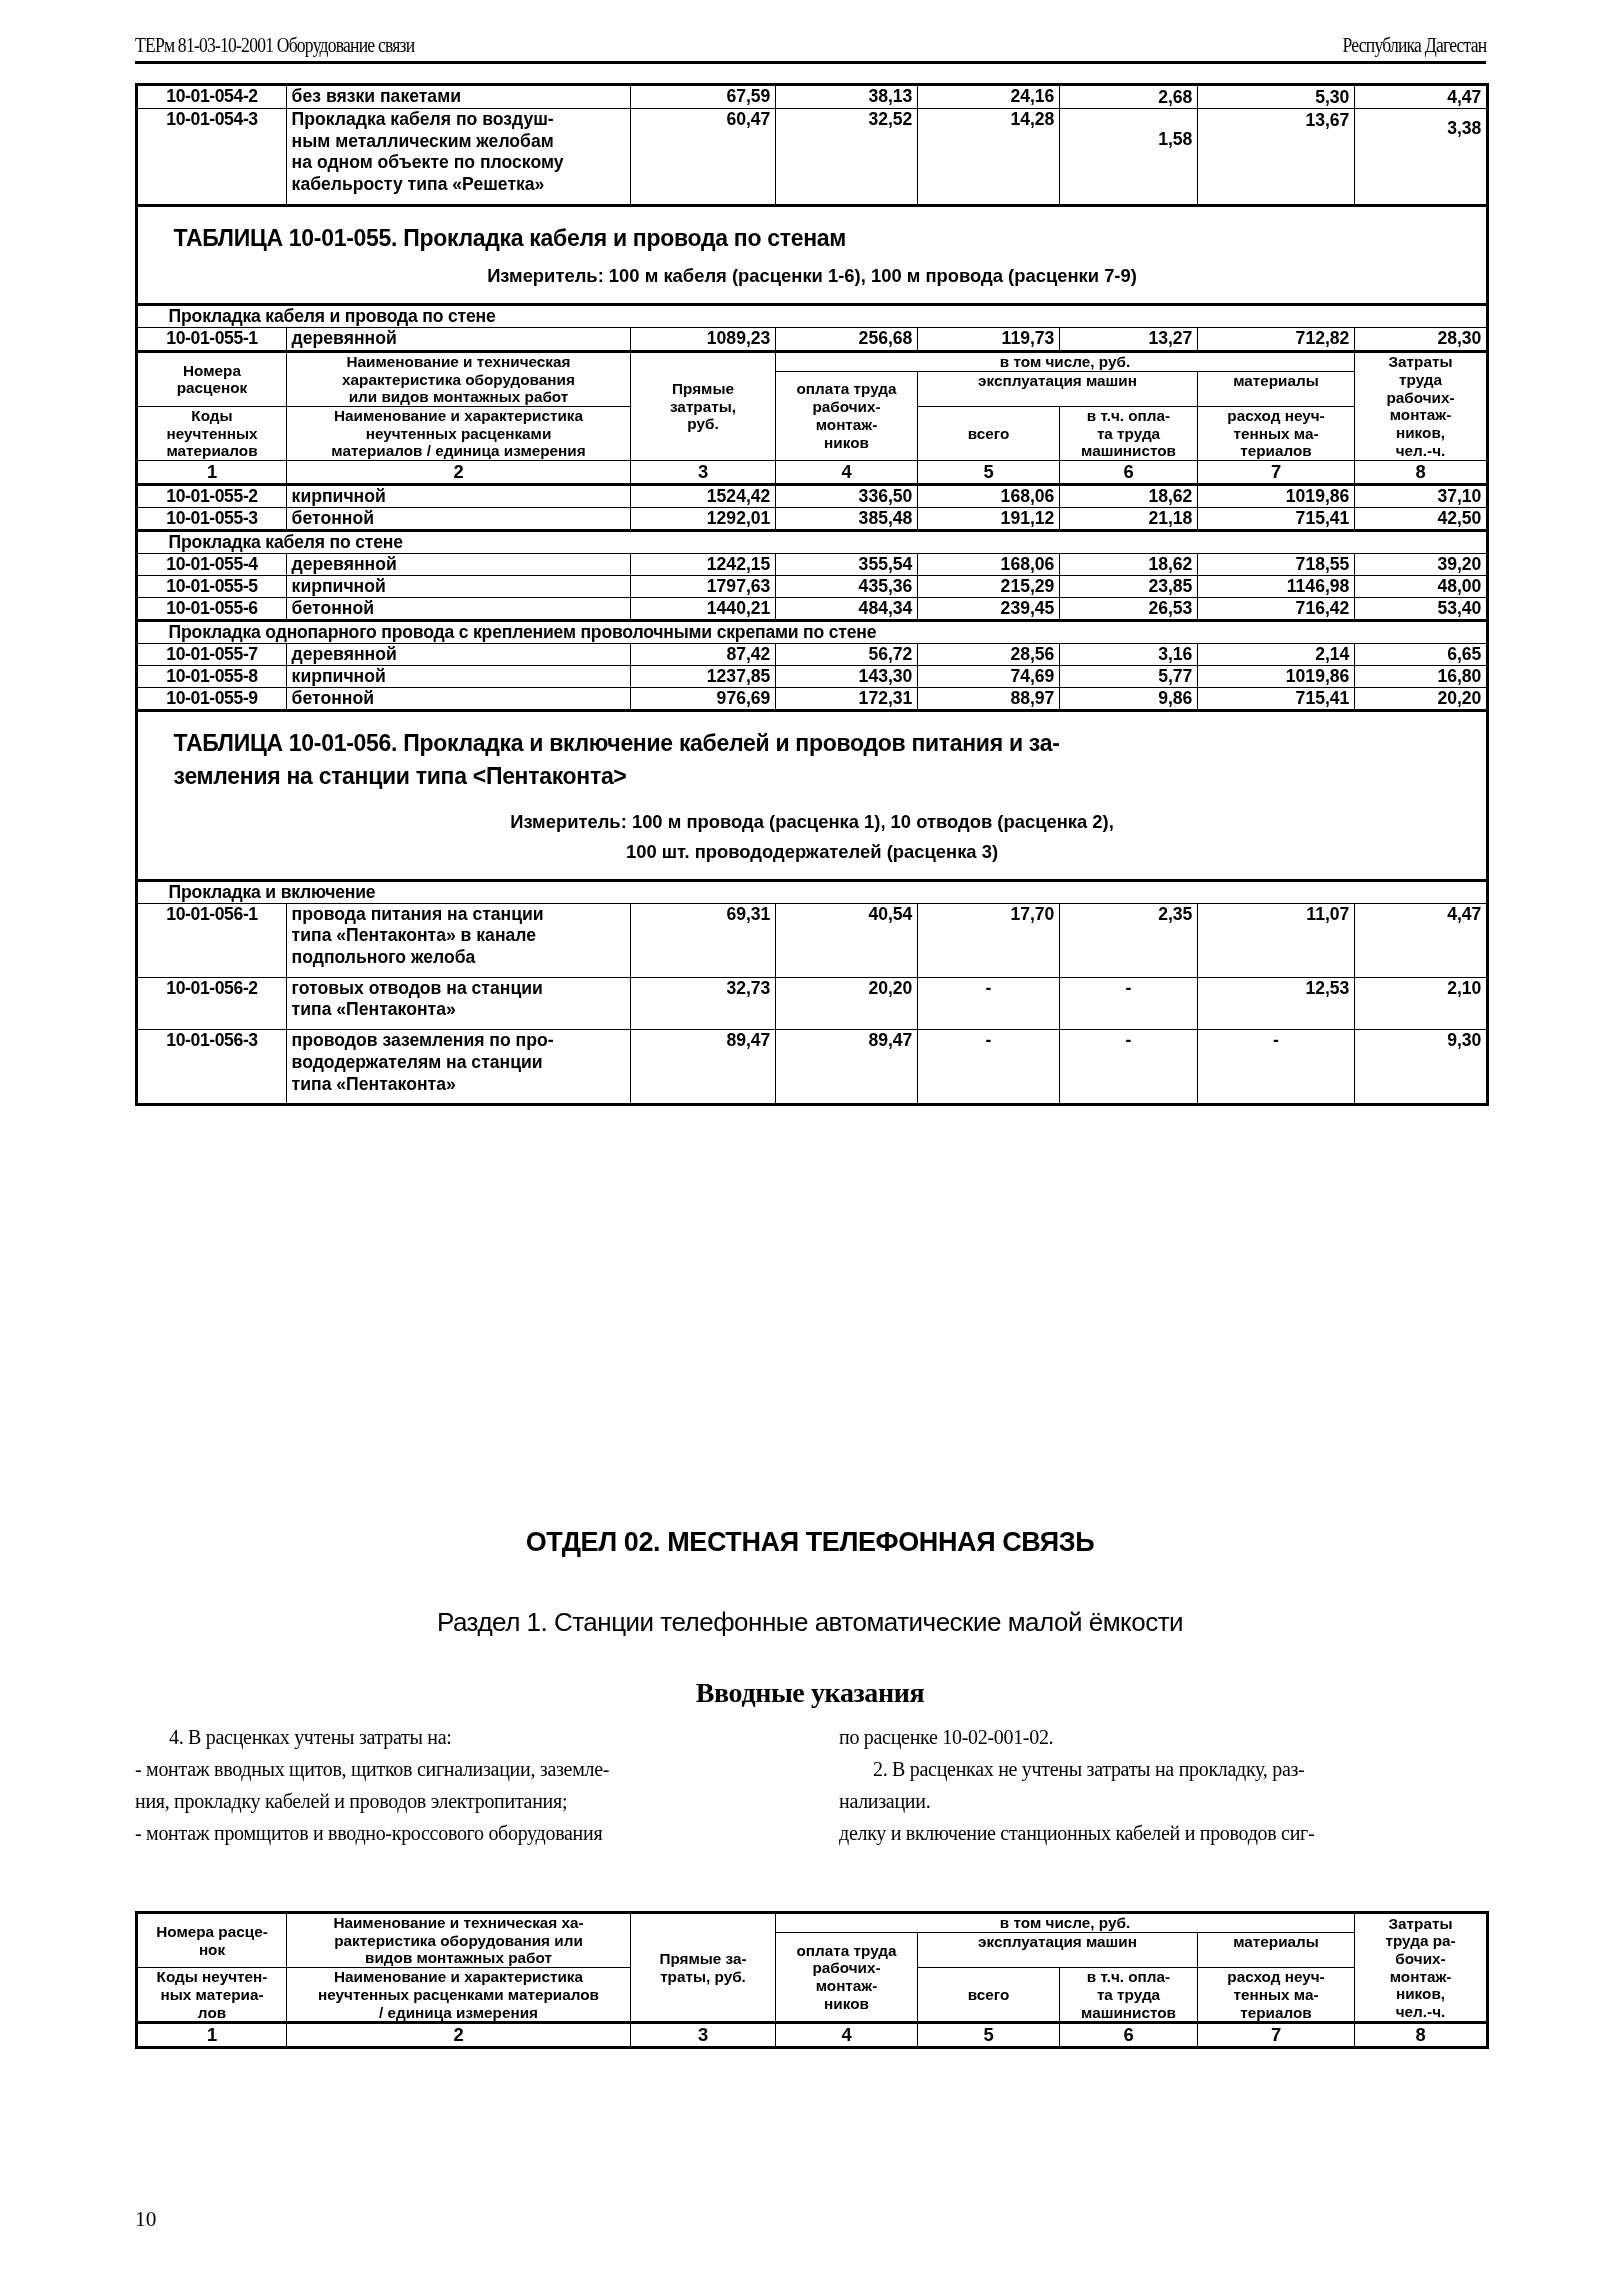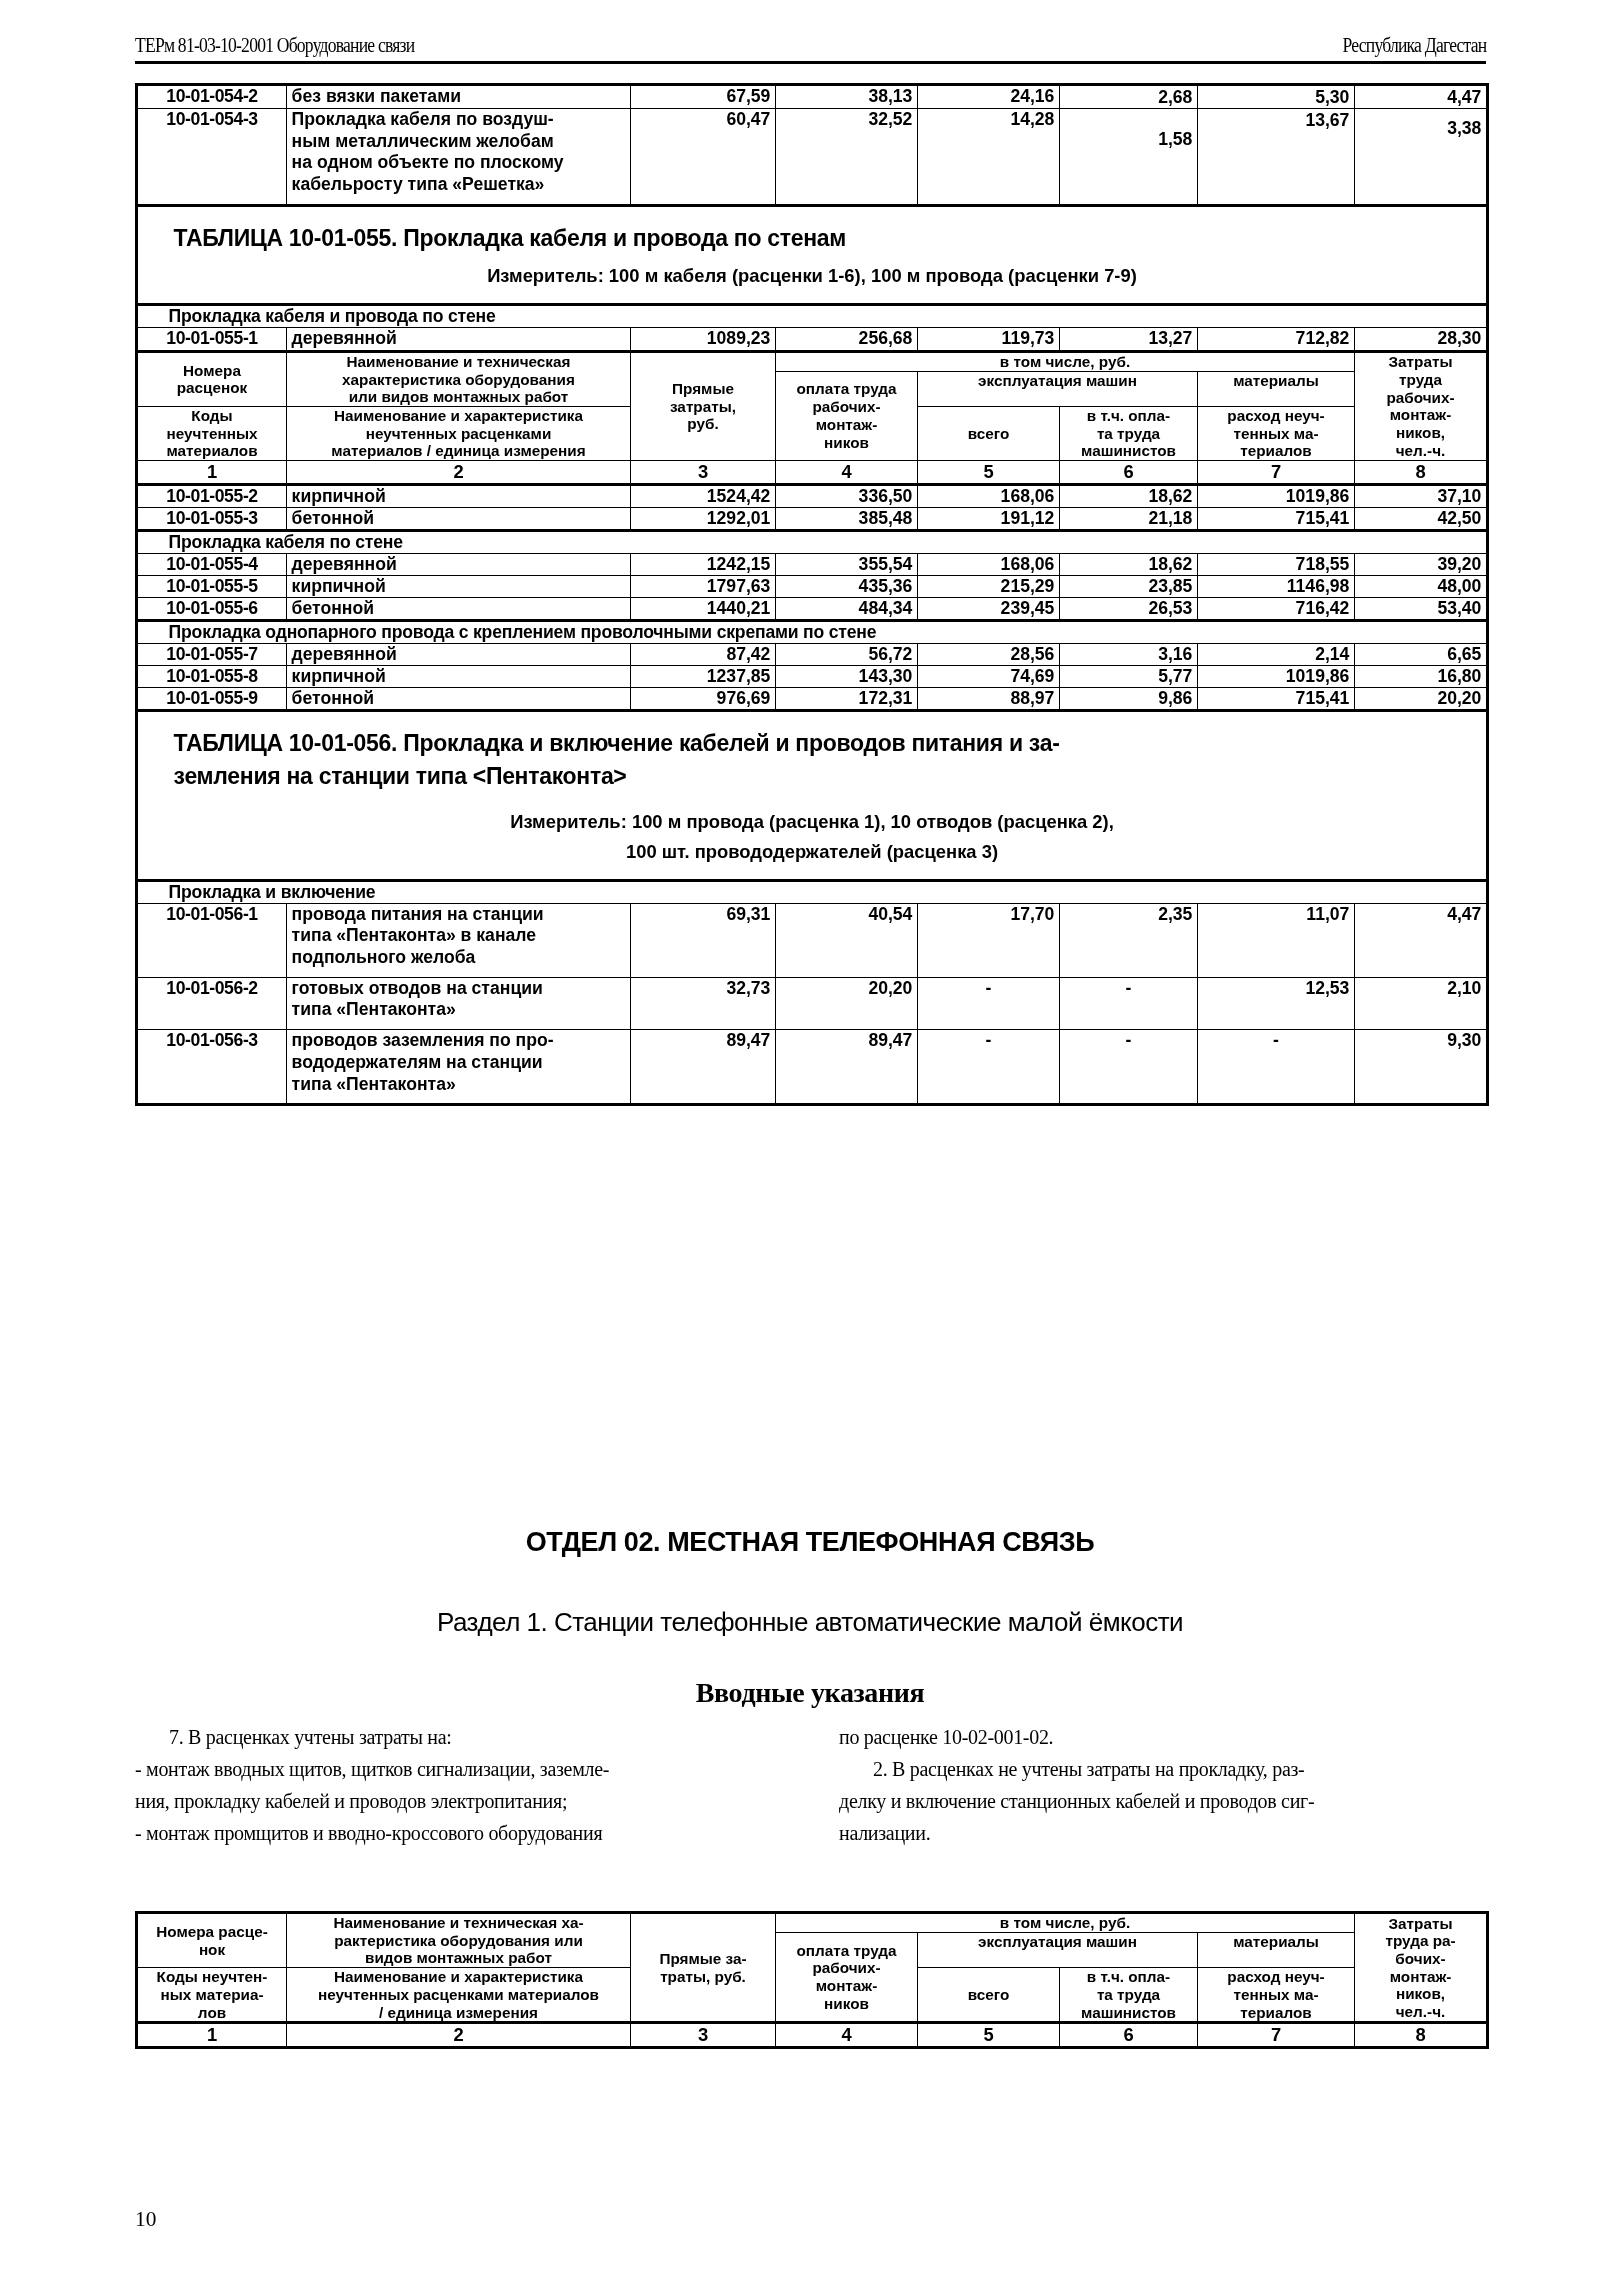--- a/index.html
+++ b/index.html
@@ -383,30 +383,30 @@
     </tbody>
       </table>
   </div>
 
   <div class="sect otdel">ОТДЕЛ 02. МЕСТНАЯ ТЕЛЕФОННАЯ СВЯЗЬ</div>
   <div class="sect razdel">Раздел 1. Станции телефонные автоматические малой ёмкости</div>
   <div class="sect vvod">Вводные указания</div>
 
   <div class="cols">
     <div class="col">
-      <p class="ind">7. В расценках учтены затраты на:</p>
+      <p class="ind">4. В расценках учтены затраты на:</p>
       <p>- монтаж вводных щитов, щитков сигнализации, заземле-</p>
       <p>ния, прокладку кабелей и проводов электропитания;</p>
       <p>- монтаж промщитов и вводно-кроссового оборудования</p>
     </div>
     <div class="col">
       <p>по расценке 10-02-001-02.</p>
       <p class="ind">2. В расценках не учтены затраты на прокладку, раз-</p>
+      <p>нализации.</p>
       <p>делку и включение станционных кабелей и проводов сиг-</p>
-      <p>нализации.</p>
     </div>
   </div>
 
   <div class="tw" style="top:1911px;">
     <table class="t outer" style="width:1351px;">
       <colgroup>
         <col style="width:150px">
         <col style="width:344px">
         <col style="width:145px">
         <col style="width:142px">

